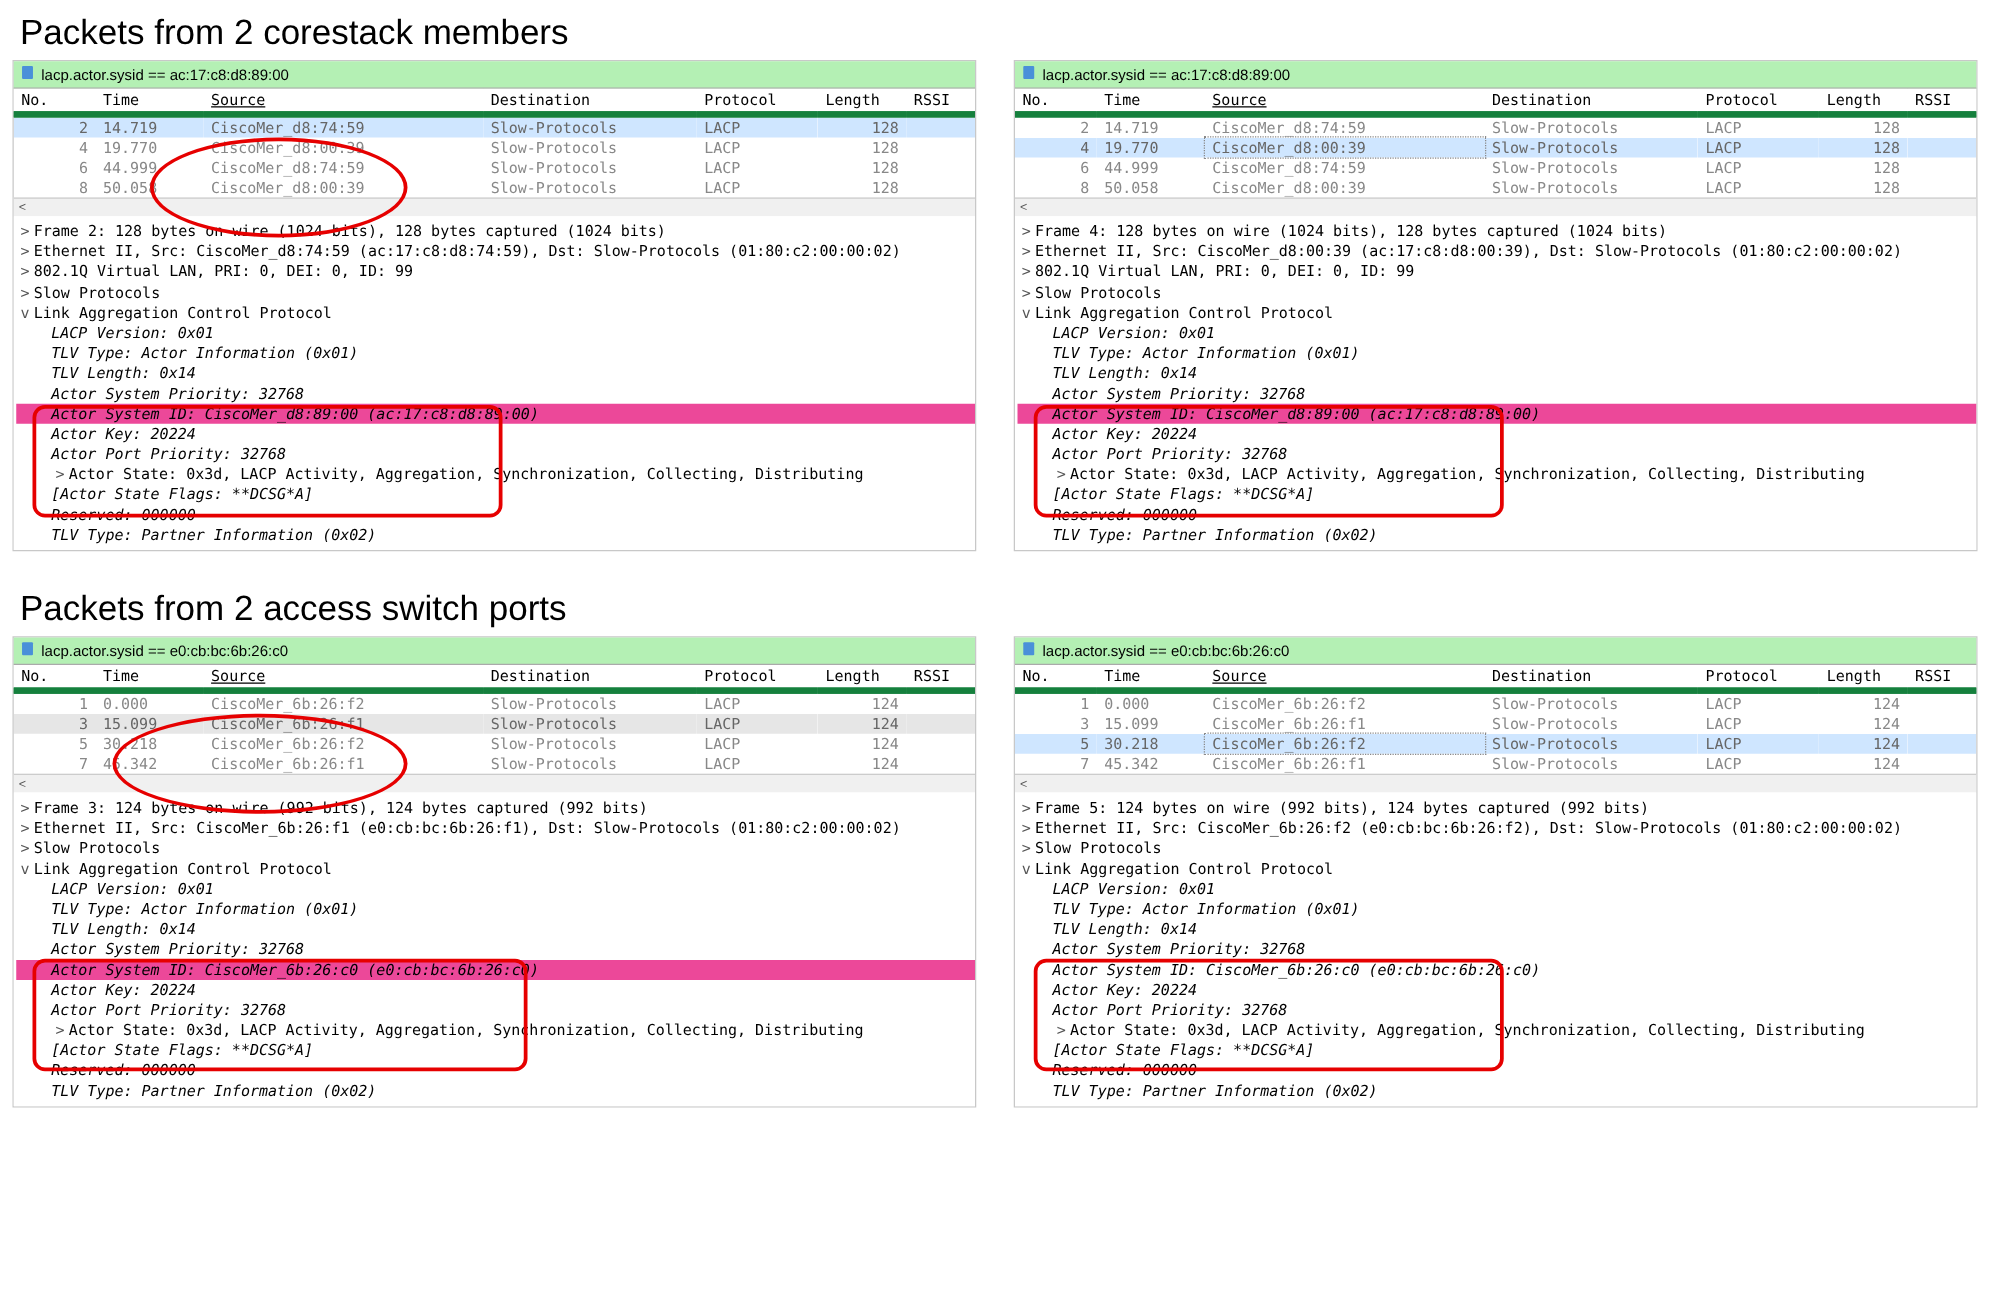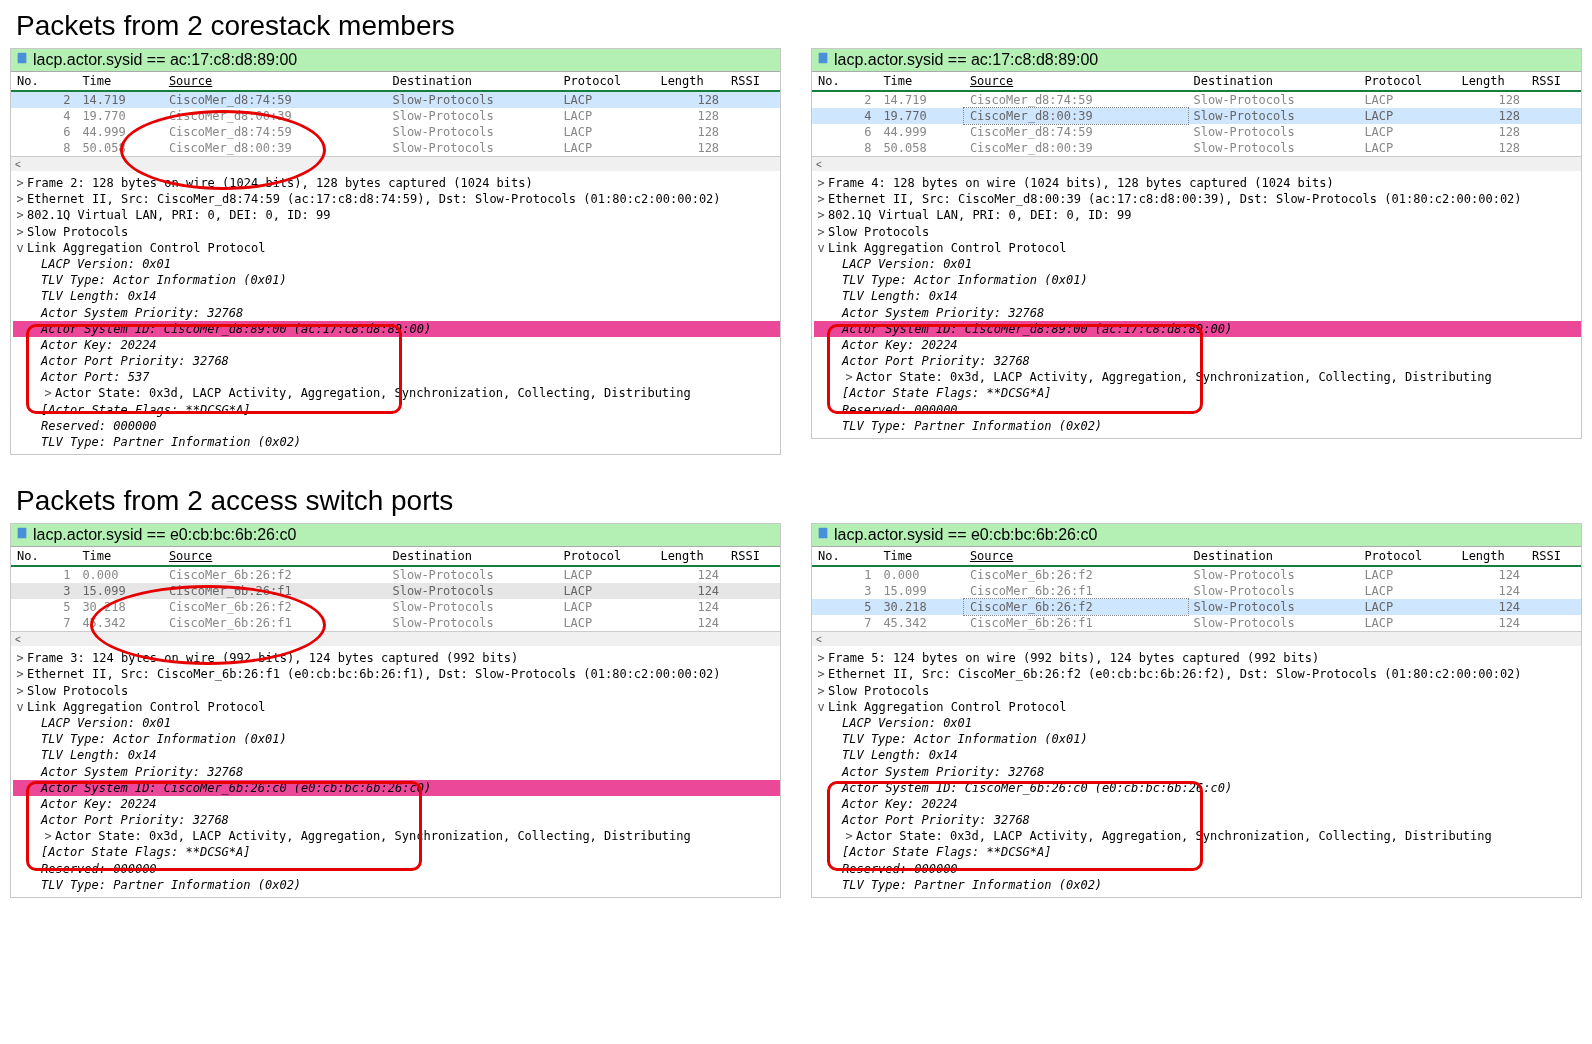--- a/index.html
+++ b/index.html
@@ -26,36 +26,36 @@
     border: 1px solid #c8c8c8;
     background: #fff;
   }
   .filter-bar {
     display: flex;
     align-items: center;
     background: #b4f0b4;
     padding: 2px 4px;
     gap: 4px;
     border-bottom: 1px solid #aaa;
-    font-size: 16px;
+    font-size: 12px;
   }
   .filter-bar svg { width: 14px; height: 14px; }
   table.packets {
     width: 100%;
     border-collapse: collapse;
     font-family: "Consolas", monospace;
     font-size: 12px;
     table-layout: fixed;
   }
   table.packets th {
     text-align: left;
     font-weight: 400;
     padding: 2px 6px;
     background: #fff;
-    border-bottom: 2px solid #15803d;
+    border-bottom: 5px solid #15803d;
   }
   table.packets td {
     padding: 1px 6px;
     color: #888;
     white-space: nowrap;
     overflow: hidden;
   }
   tr.sel td {
     background: #cfe6ff;
     color: #666;
@@ -204,23 +204,20 @@
         <div class="row hl">
             <span class="txt i1">Actor System ID: CiscoMer_d8:89:00 (ac:17:c8:d8:89:00)</span>
           </div>
         <div class="row">
             <span class="txt i1">Actor Key: 20224</span>
           </div>
         <div class="row">
             <span class="txt i1">Actor Port Priority: 32768</span>
           </div>
         <div class="row">
-            <span class="txt i1">Actor Port: 537</span>
-          </div>
-        <div class="row">
             <span class="gutter i1">&gt;</span>
             <span class="txt">Actor State: 0x3d, LACP Activity, Aggregation, Synchronization, Collecting, Distributing</span>
           </div>
         <div class="row">
             <span class="txt i1">[Actor State Flags: **DCSG*A]</span>
           </div>
         <div class="row">
             <span class="txt i1">Reserved: 000000</span>
           </div>
         <div class="row">

